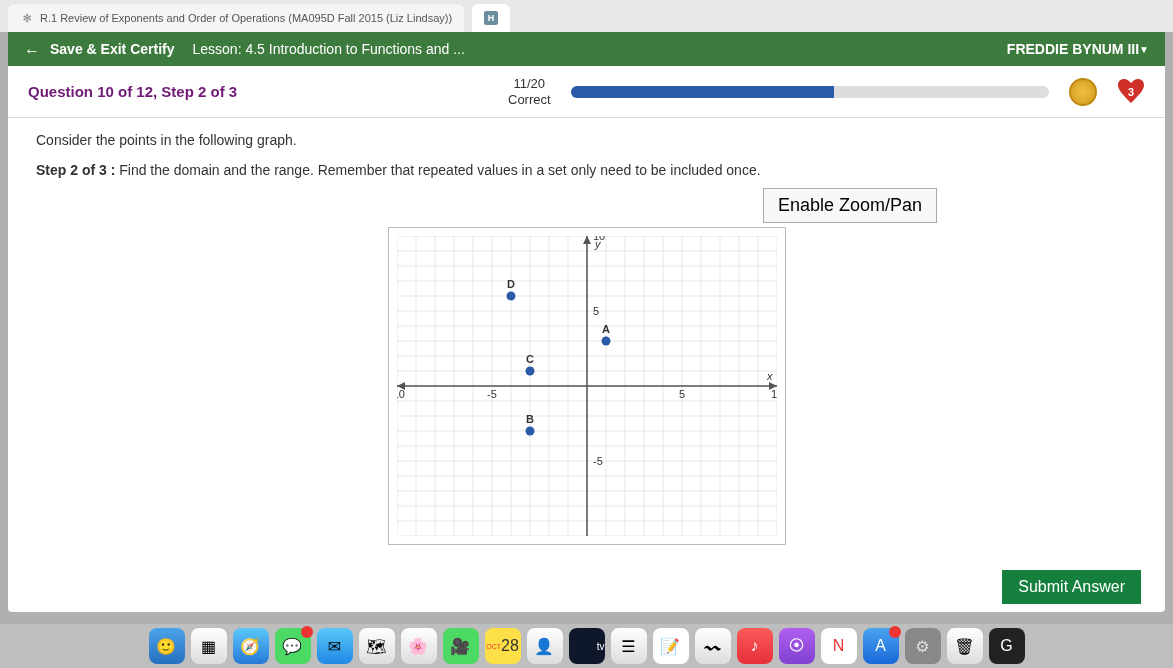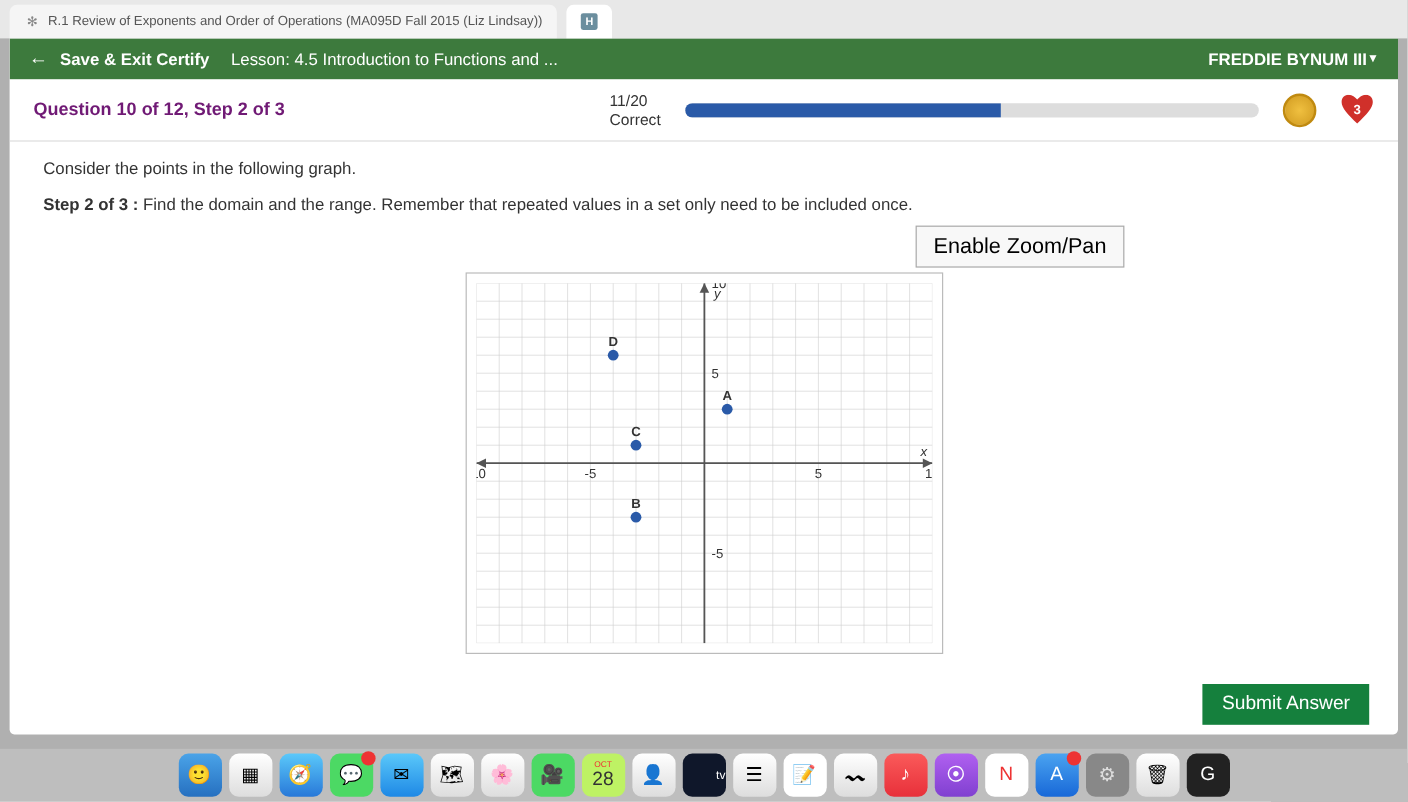--- a/index.html
+++ b/index.html
@@ -16,21 +16,21 @@
 
 .green-bar { background: #3d7a3d; color: #fff; display: flex; align-items: center; padding: 8px 16px; font-size: 14px; }
 .back-arrow { margin-right: 10px; font-size: 16px; }
 .save-exit { font-weight: 600; margin-right: 18px; }
 .lesson-title { font-weight: 500; flex: 1; }
 .user-area { display: flex; align-items: center; gap: 0; font-weight: 600; }
 .caret { font-size: 10px; }
 
 .progress-row { display: flex; align-items: center; padding: 10px 20px; border-bottom: 1px solid #ddd; gap: 20px; }
 .q-label { font-weight: 600; font-size: 15px; color: #701a75; flex-shrink: 0; width: 460px; }
-.score-box { font-size: 13px; color: #333; line-height: 1.2; }
+.score-box { text-align: center; font-size: 13px; color: #333; line-height: 1.2; }
 .progress-bar { flex: 1; height: 12px; background: #ddd; border-radius: 6px; overflow: hidden; position: relative; }
 .progress-fill { height: 100%; background: #2a5aa8; width: 55%; }
 .coin { width: 28px; height: 28px; background: radial-gradient(circle, #f0c040, #d09a20); border-radius: 50%; border: 2px solid #c08a10; }
 .heart { width: 28px; height: 26px; position: relative; display: flex; align-items: center; justify-content: center; color: #fff; font-size: 11px; font-weight: bold; }
 .heart svg { position: absolute; top: 0; left: 0; }
 
 .content { flex: 1; padding: 14px 28px; overflow: auto; color: #333; }
 .intro { font-size: 14px; margin-bottom: 14px; }
 .step-line { font-size: 14px; margin-bottom: 10px; }
 .step-line b { font-weight: 700; }
@@ -45,21 +45,21 @@
 .pt-label { font-size: 11px; fill: #333; font-weight: bold; }
 .axis-label { font-size: 11px; fill: #333; }
 
 .submit-row { display: flex; justify-content: flex-end; padding: 8px 24px; }
 .submit-btn { background: #15803d; color: #fff; border: none; padding: 8px 16px; font-size: 16px; cursor: pointer; }
 
 .footer { background: #3d7a3d; color: #fff; font-size: 11px; padding: 6px 20px; }
 
 .dock { position: absolute; bottom: 0; left: 0; right: 0; height: 44px; background: rgba(200,200,200,0.6); display: flex; align-items: center; justify-content: center; gap: 6px; padding: 0 20px; }
 .dock-item { width: 36px; height: 36px; border-radius: 8px; background: linear-gradient(#fff,#ddd); display: flex; align-items: center; justify-content: center; font-size: 16px; position: relative; }
-.dock-cal { background: #bef264; flex-direction: column; font-size: 7px; color: #e33; }
+.dock-cal { background: #fde047; flex-direction: row; font-size: 7px; color: #e33; }
 .dock-cal .num { font-size: 16px; color: #333; font-weight: 500; }
 .badge { position: absolute; top: -2px; right: -2px; background: #e33; color: #fff; border-radius: 50%; width: 12px; height: 12px; font-size: 8px; display: flex; align-items: center; justify-content: center; }
 </style>
 </head>
 <body>
 
 <div class="tabs-row">
   <div class="tab">
     <span class="tab-icon gear">✻</span>
     <span>R.1 Review of Exponents and Order of Operations (MA095D Fall 2015 (Liz Lindsay))</span>

